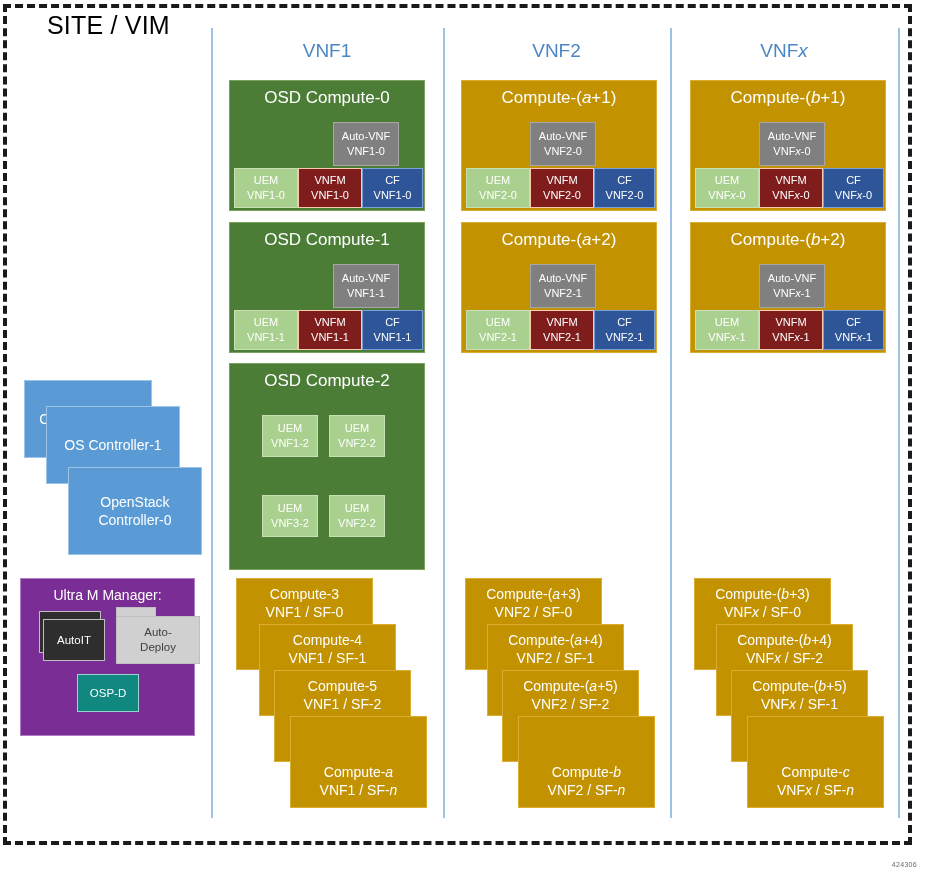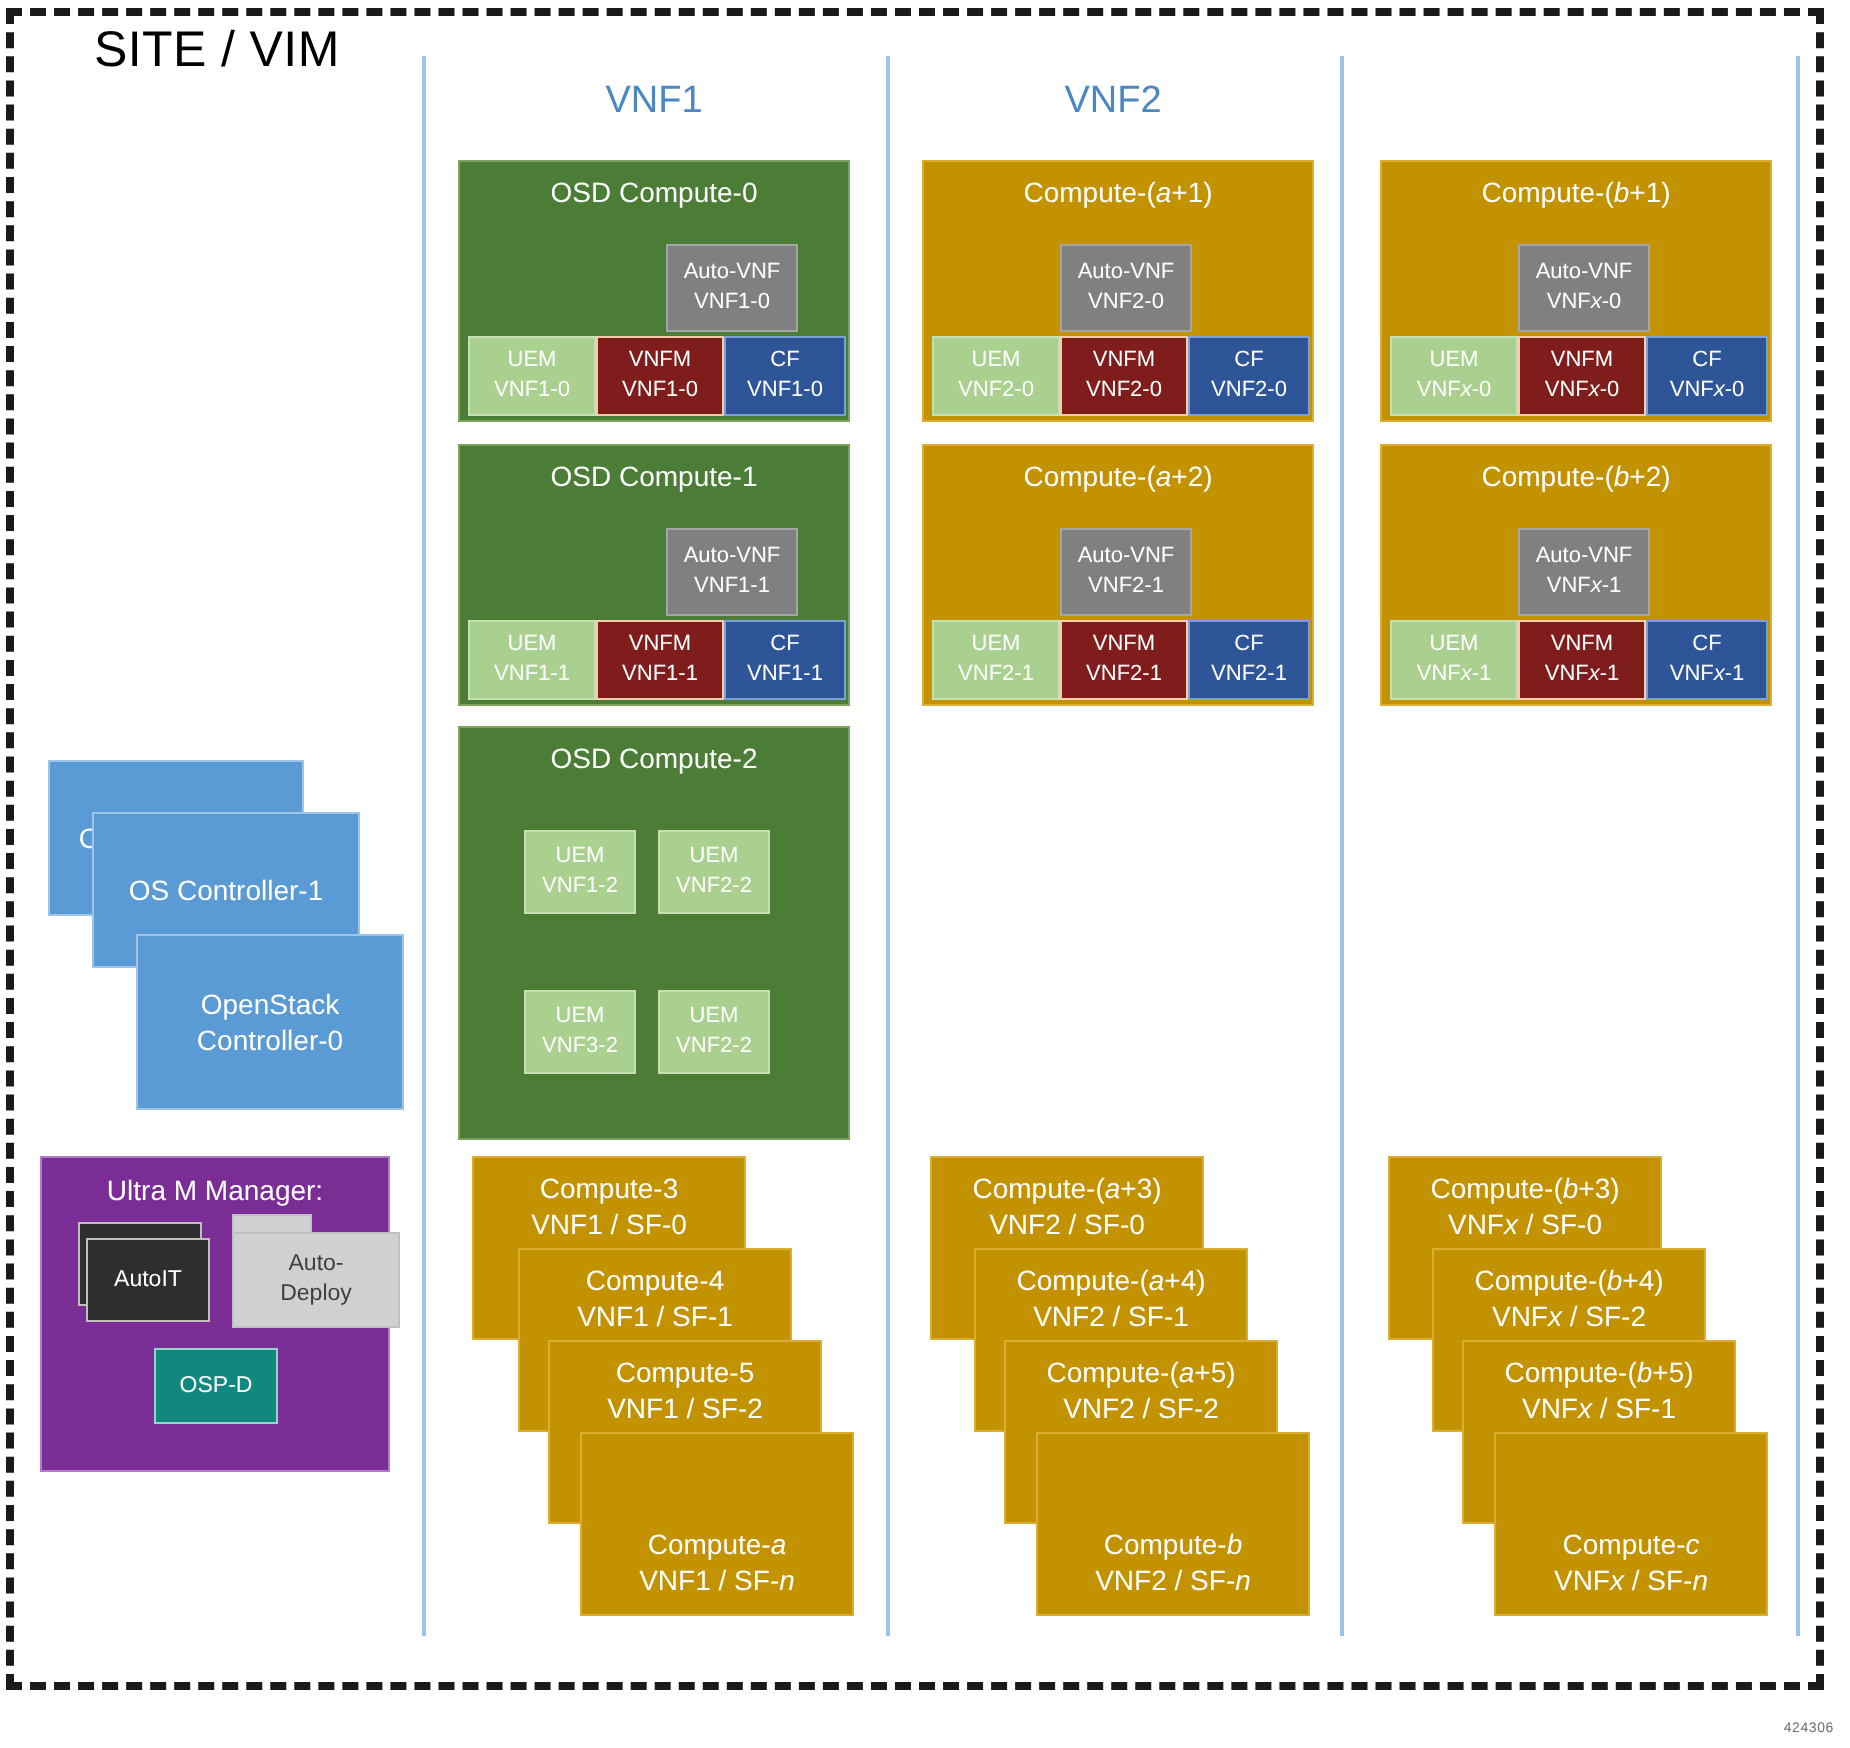--- a/index.html
+++ b/index.html
@@ -73,21 +73,21 @@
     background: #c29200;
     border-color: #d9ae33;
   }
   .host-title {
     position: absolute;
     left: 0;
     right: 0;
     top: 7px;
     text-align: center;
     color: #ffffff;
-    font-size: 14px;
+    font-size: 17px;
     white-space: nowrap;
   }
   .host-title .ital { font-style: italic; }
 
   
   .vm {
     position: absolute;
     box-sizing: border-box;
     border: 1px solid;
     display: flex;
@@ -213,20 +213,21 @@
 
   <div class="vdiv" style="left:211px; top:28px; height:790px;"></div>
   <div class="vdiv" style="left:443px; top:28px; height:790px;"></div>
   <div class="vdiv" style="left:670px; top:28px; height:790px;"></div>
   <div class="vdiv" style="left:898px; top:28px; height:790px;"></div>
 
   <div class="site-title">SITE / VIM</div>
 
   <div class="col-header" style="left:211px; width:232px;"><span>VNF</span><span>1</span></div>
   <div class="col-header" style="left:443px; width:227px;"><span>VNF</span><span>2</span></div>
+  <div class="col-header" style="left:670px; width:228px;"><span>VNF</span><span class="ital">x</span></div>
 
   <div class="host green" style="left:229px; top:80px; width:196px; height:131px;">
     <div class="host-title"><span>OSD Compute-0</span><span class="ital"></span><span></span></div>
     <div class="vm autovnf" style="left:103px; top:41px; width:66px; height:44px;">
       <span>Auto-VNF</span>
       <span><span>VNF1-0</span><span class="ital"></span><span></span></span>
     </div>
     <div class="vm uem" style="left:4px; top:87px; width:64px; height:40px;">
       <span>UEM</span>
       <span><span>VNF1-0</span><span class="ital"></span><span></span></span>

